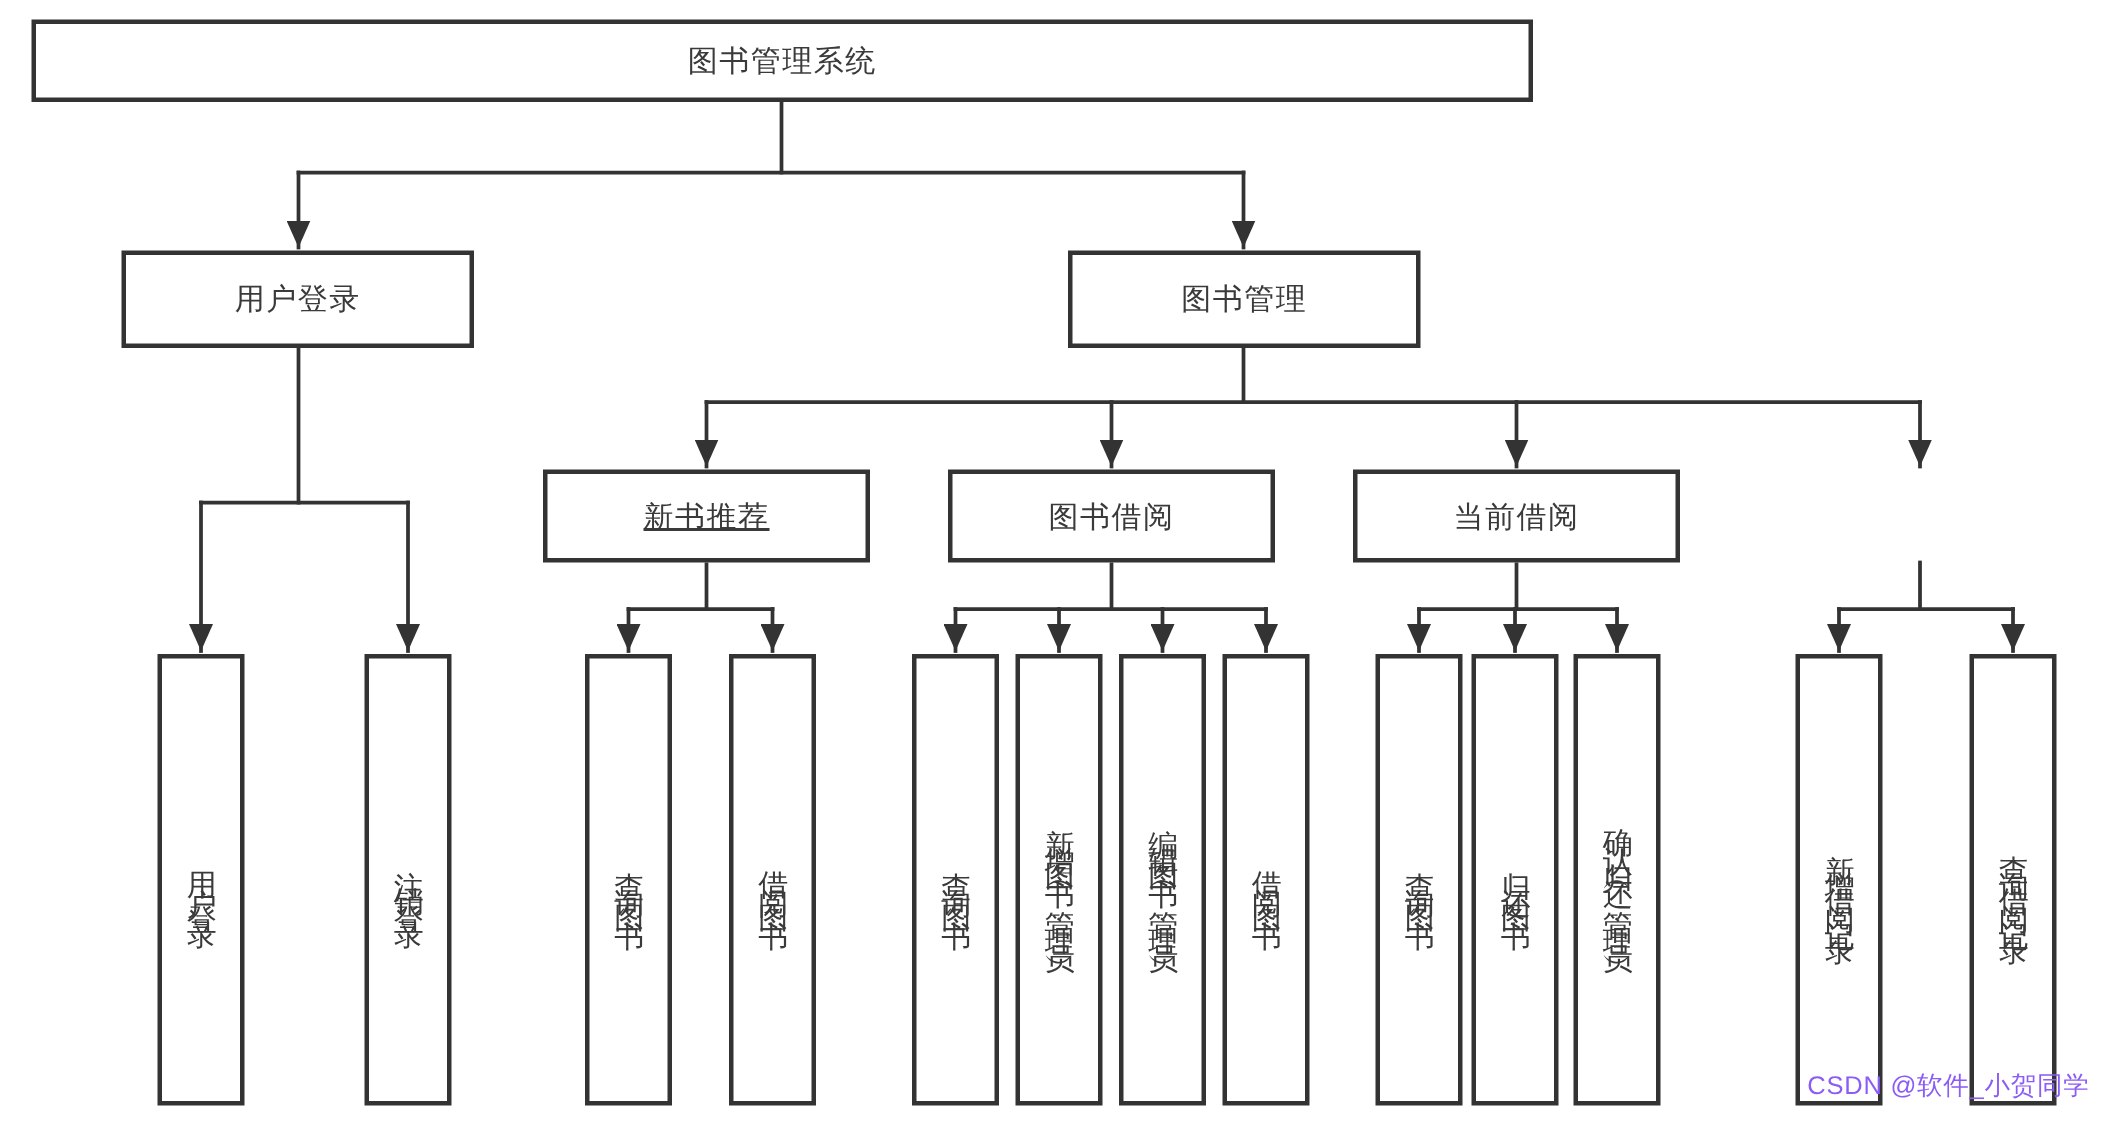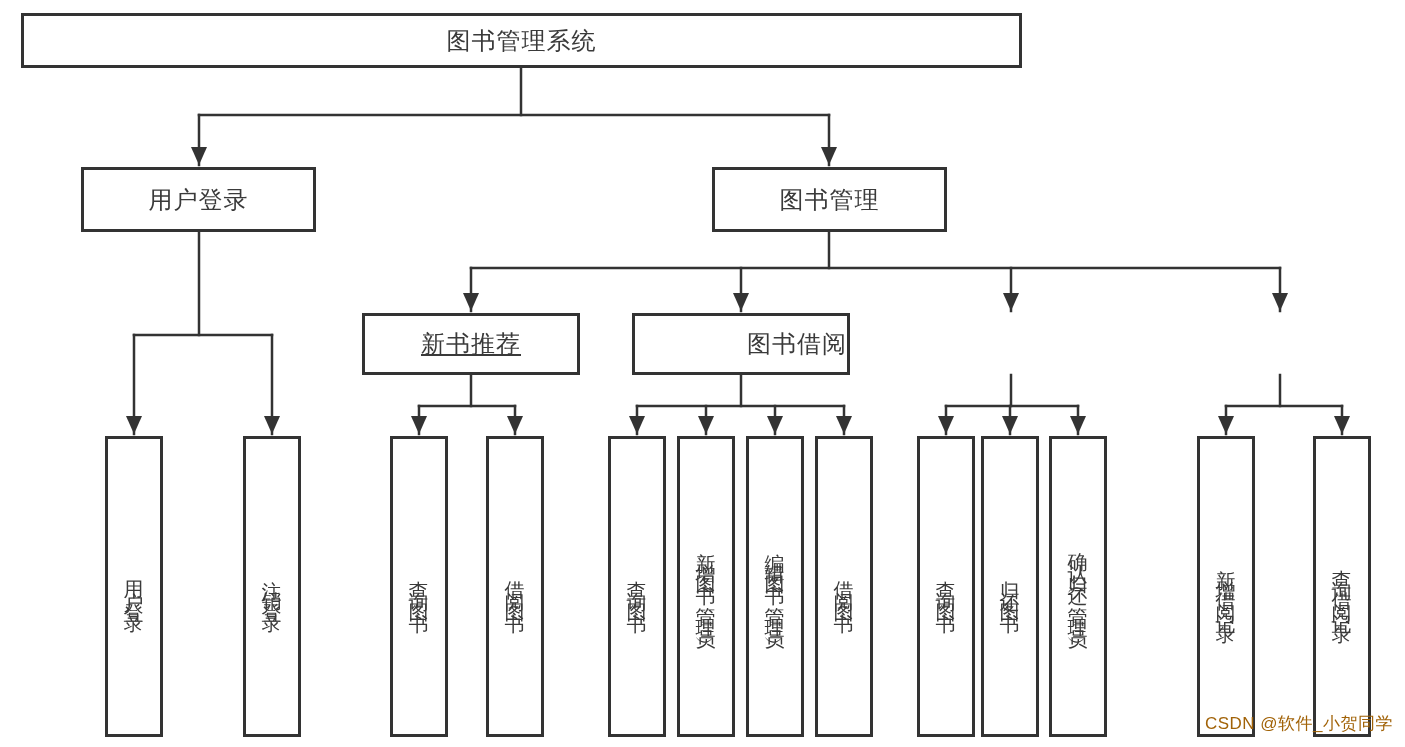--- a/index.html
+++ b/index.html
@@ -27,39 +27,39 @@
   .box {
     position: absolute;
     box-sizing: border-box;
     border: 3px solid #333333;
     background: #ffffff;
     display: flex;
     align-items: center;
     justify-content: center;
   }
   .hlabel {
-    font-size: 24px;
+    font-size: 20px;
     letter-spacing: 1px;
     color: #3a3a3a;
     white-space: nowrap;
   }
   .leaf-label {
     writing-mode: vertical-rl;
     text-orientation: mixed;
     font-size: 20px;
     letter-spacing: 11px;
     color: #3a3a3a;
     line-height: 1;
   }
   .watermark {
     position: absolute;
     top: 712px;
     right: 12px;
     font-size: 17px;
-    color: #a16207;
+    color: #8b5cf6;
     letter-spacing: 0.5px;
     white-space: nowrap;
   }
 </style>
 </head>
 <body>
 
 <div class="stage">
 
   <svg class="connectors" viewBox="0 0 1405 747" xmlns="http://www.w3.org/2000/svg">
@@ -119,22 +119,25 @@
   <div class="box" style="left:81px; top:167px; width:235px; height:65px;">
     <span class="hlabel">用户登录</span>
   </div>
   <div class="box" style="left:712px; top:167px; width:235px; height:65px;">
     <span class="hlabel">图书管理</span>
   </div>
 
   <div class="box" style="left:362px; top:313px; width:218px; height:62px;text-decoration:underline;">
     <span class="hlabel">新书推荐</span>
   </div>
-  <div class="box" style="left:632px; top:313px; width:218px; height:62px;justify-content:flex-end;">
+  <div class="box" style="left:632px; top:313px; width:218px; height:62px;">
     <span class="hlabel">图书借阅</span>
+  </div>
+  <div class="box" style="left:902px; top:313px; width:218px; height:62px;">
+    <span class="hlabel">当前借阅</span>
   </div>
 
   <div class="box" style="left:105px; top:436px; width:58px; height:301px;">
     <span class="leaf-label">用户登录</span>
   </div>
   <div class="box" style="left:243px; top:436px; width:58px; height:301px;">
     <span class="leaf-label">注销登录</span>
   </div>
   <div class="box" style="left:390px; top:436px; width:58px; height:301px;">
     <span class="leaf-label">查询图书</span>

